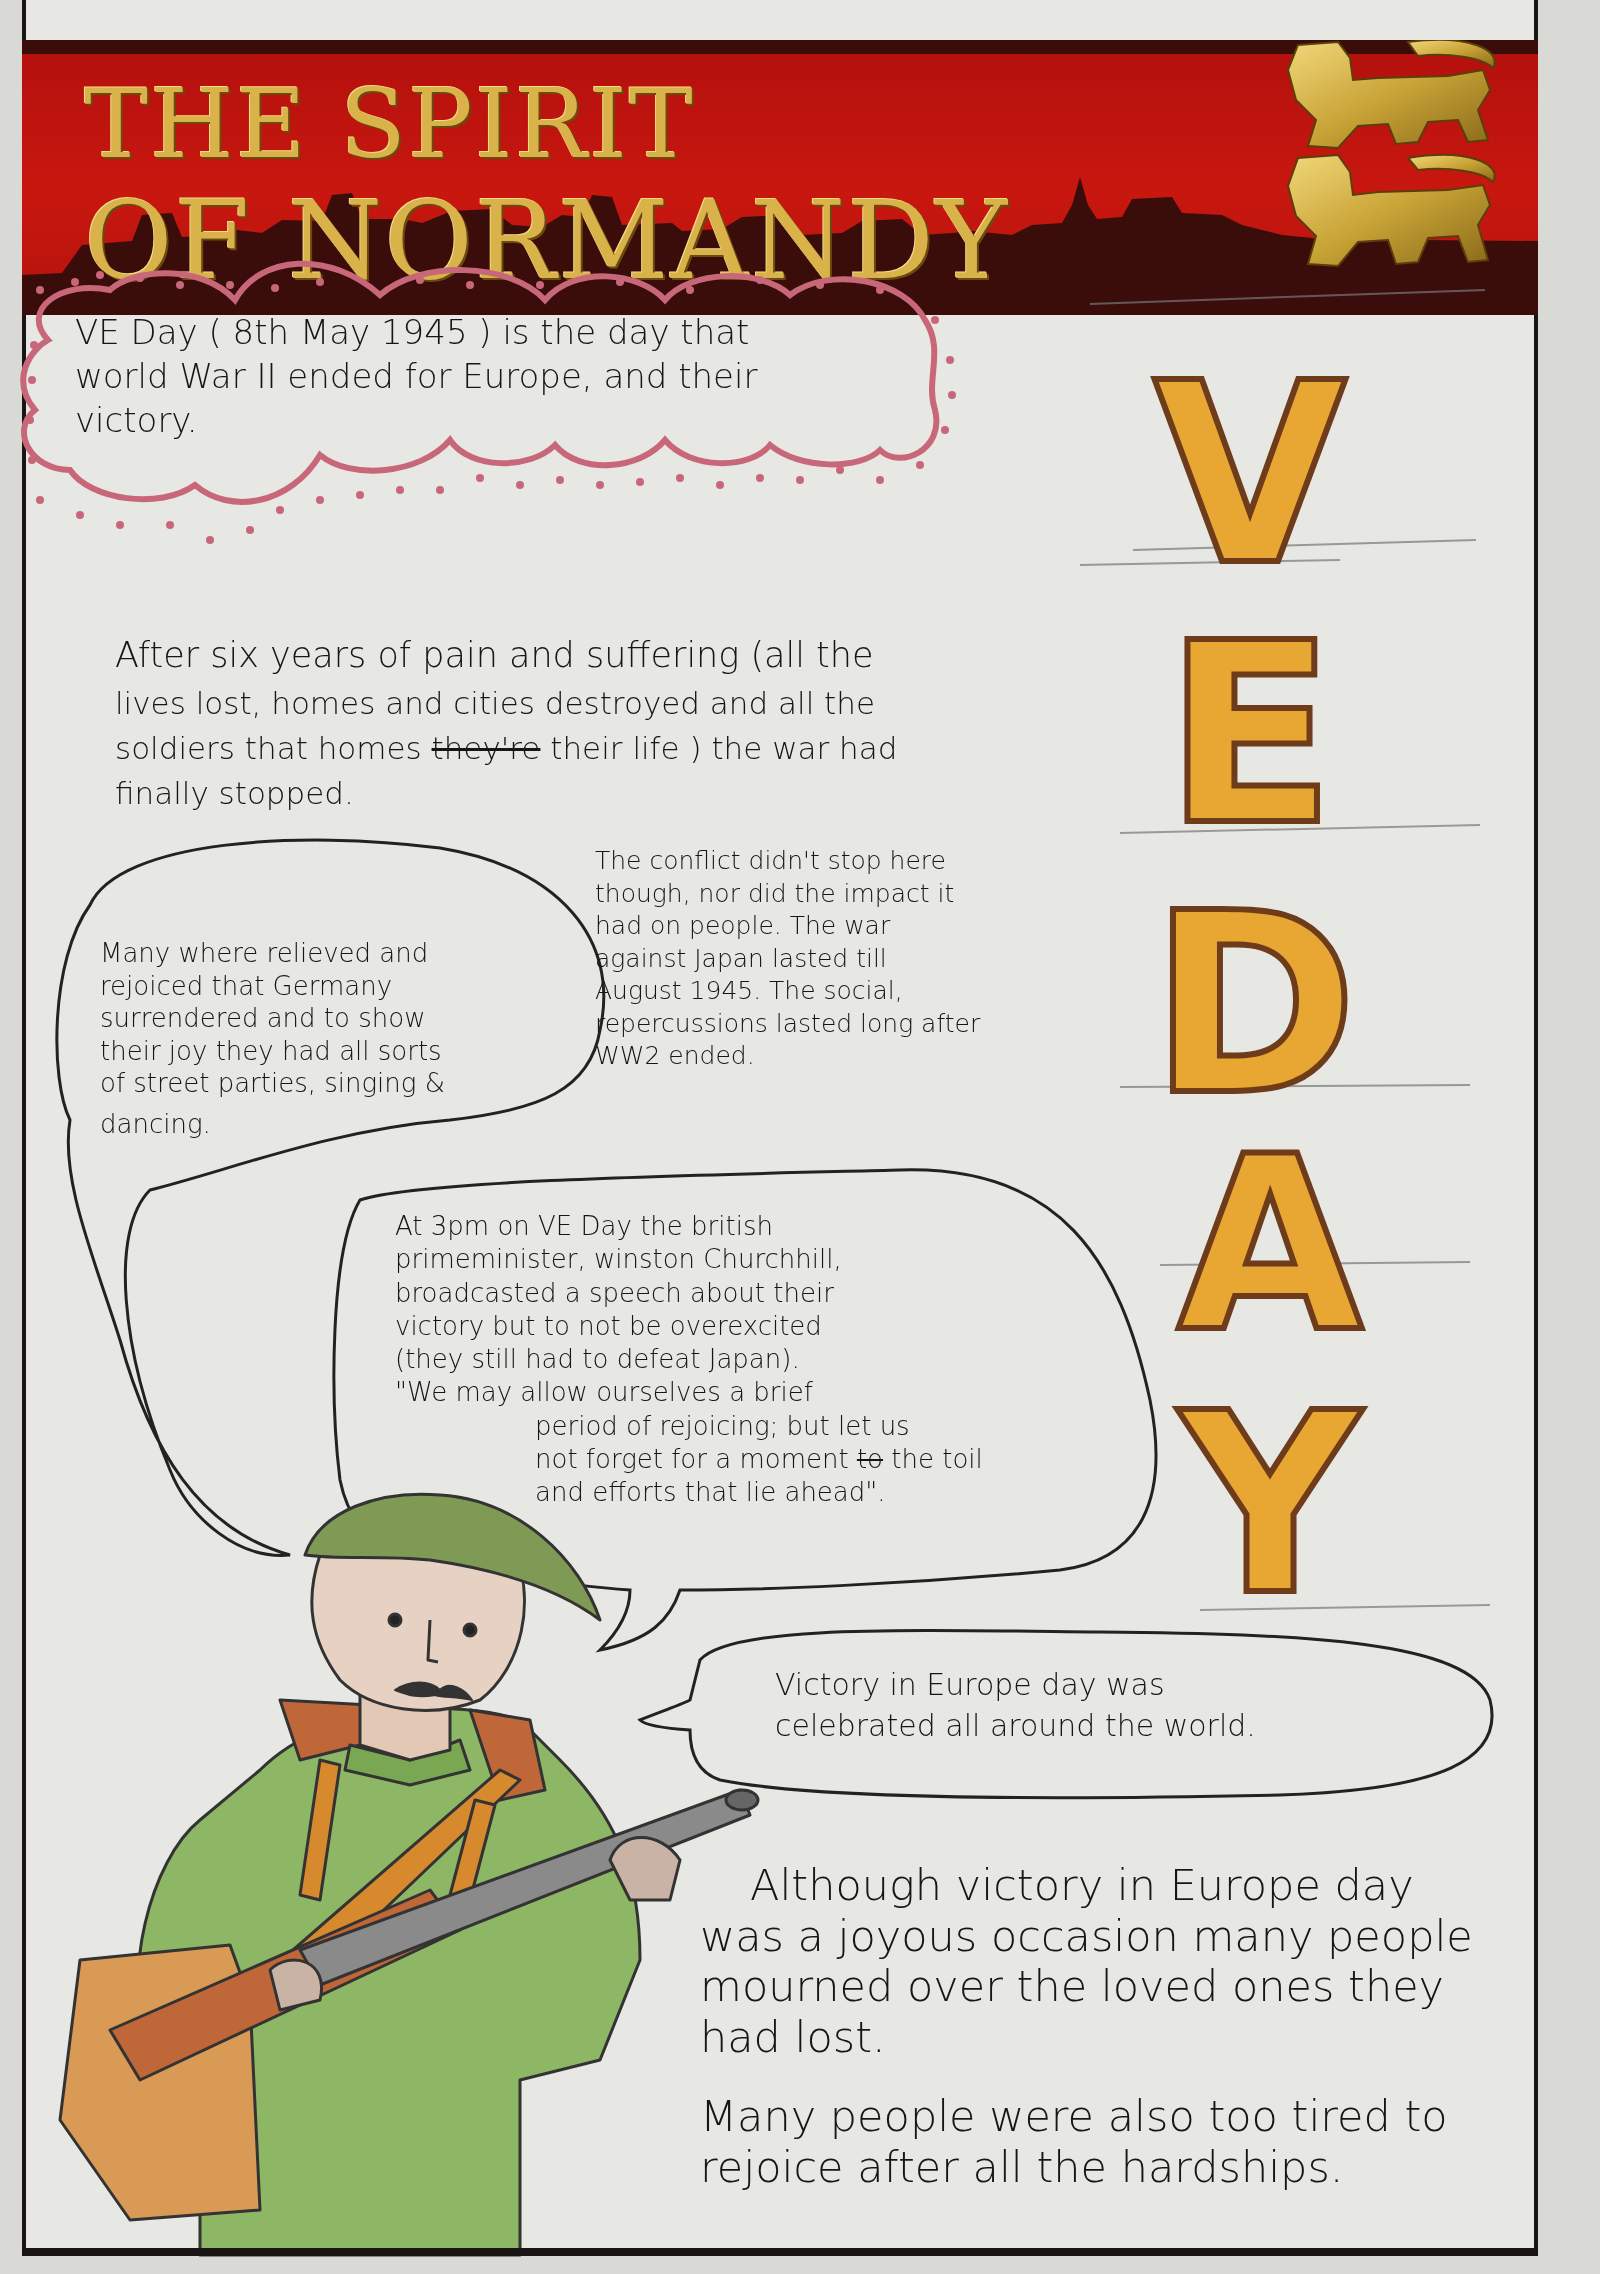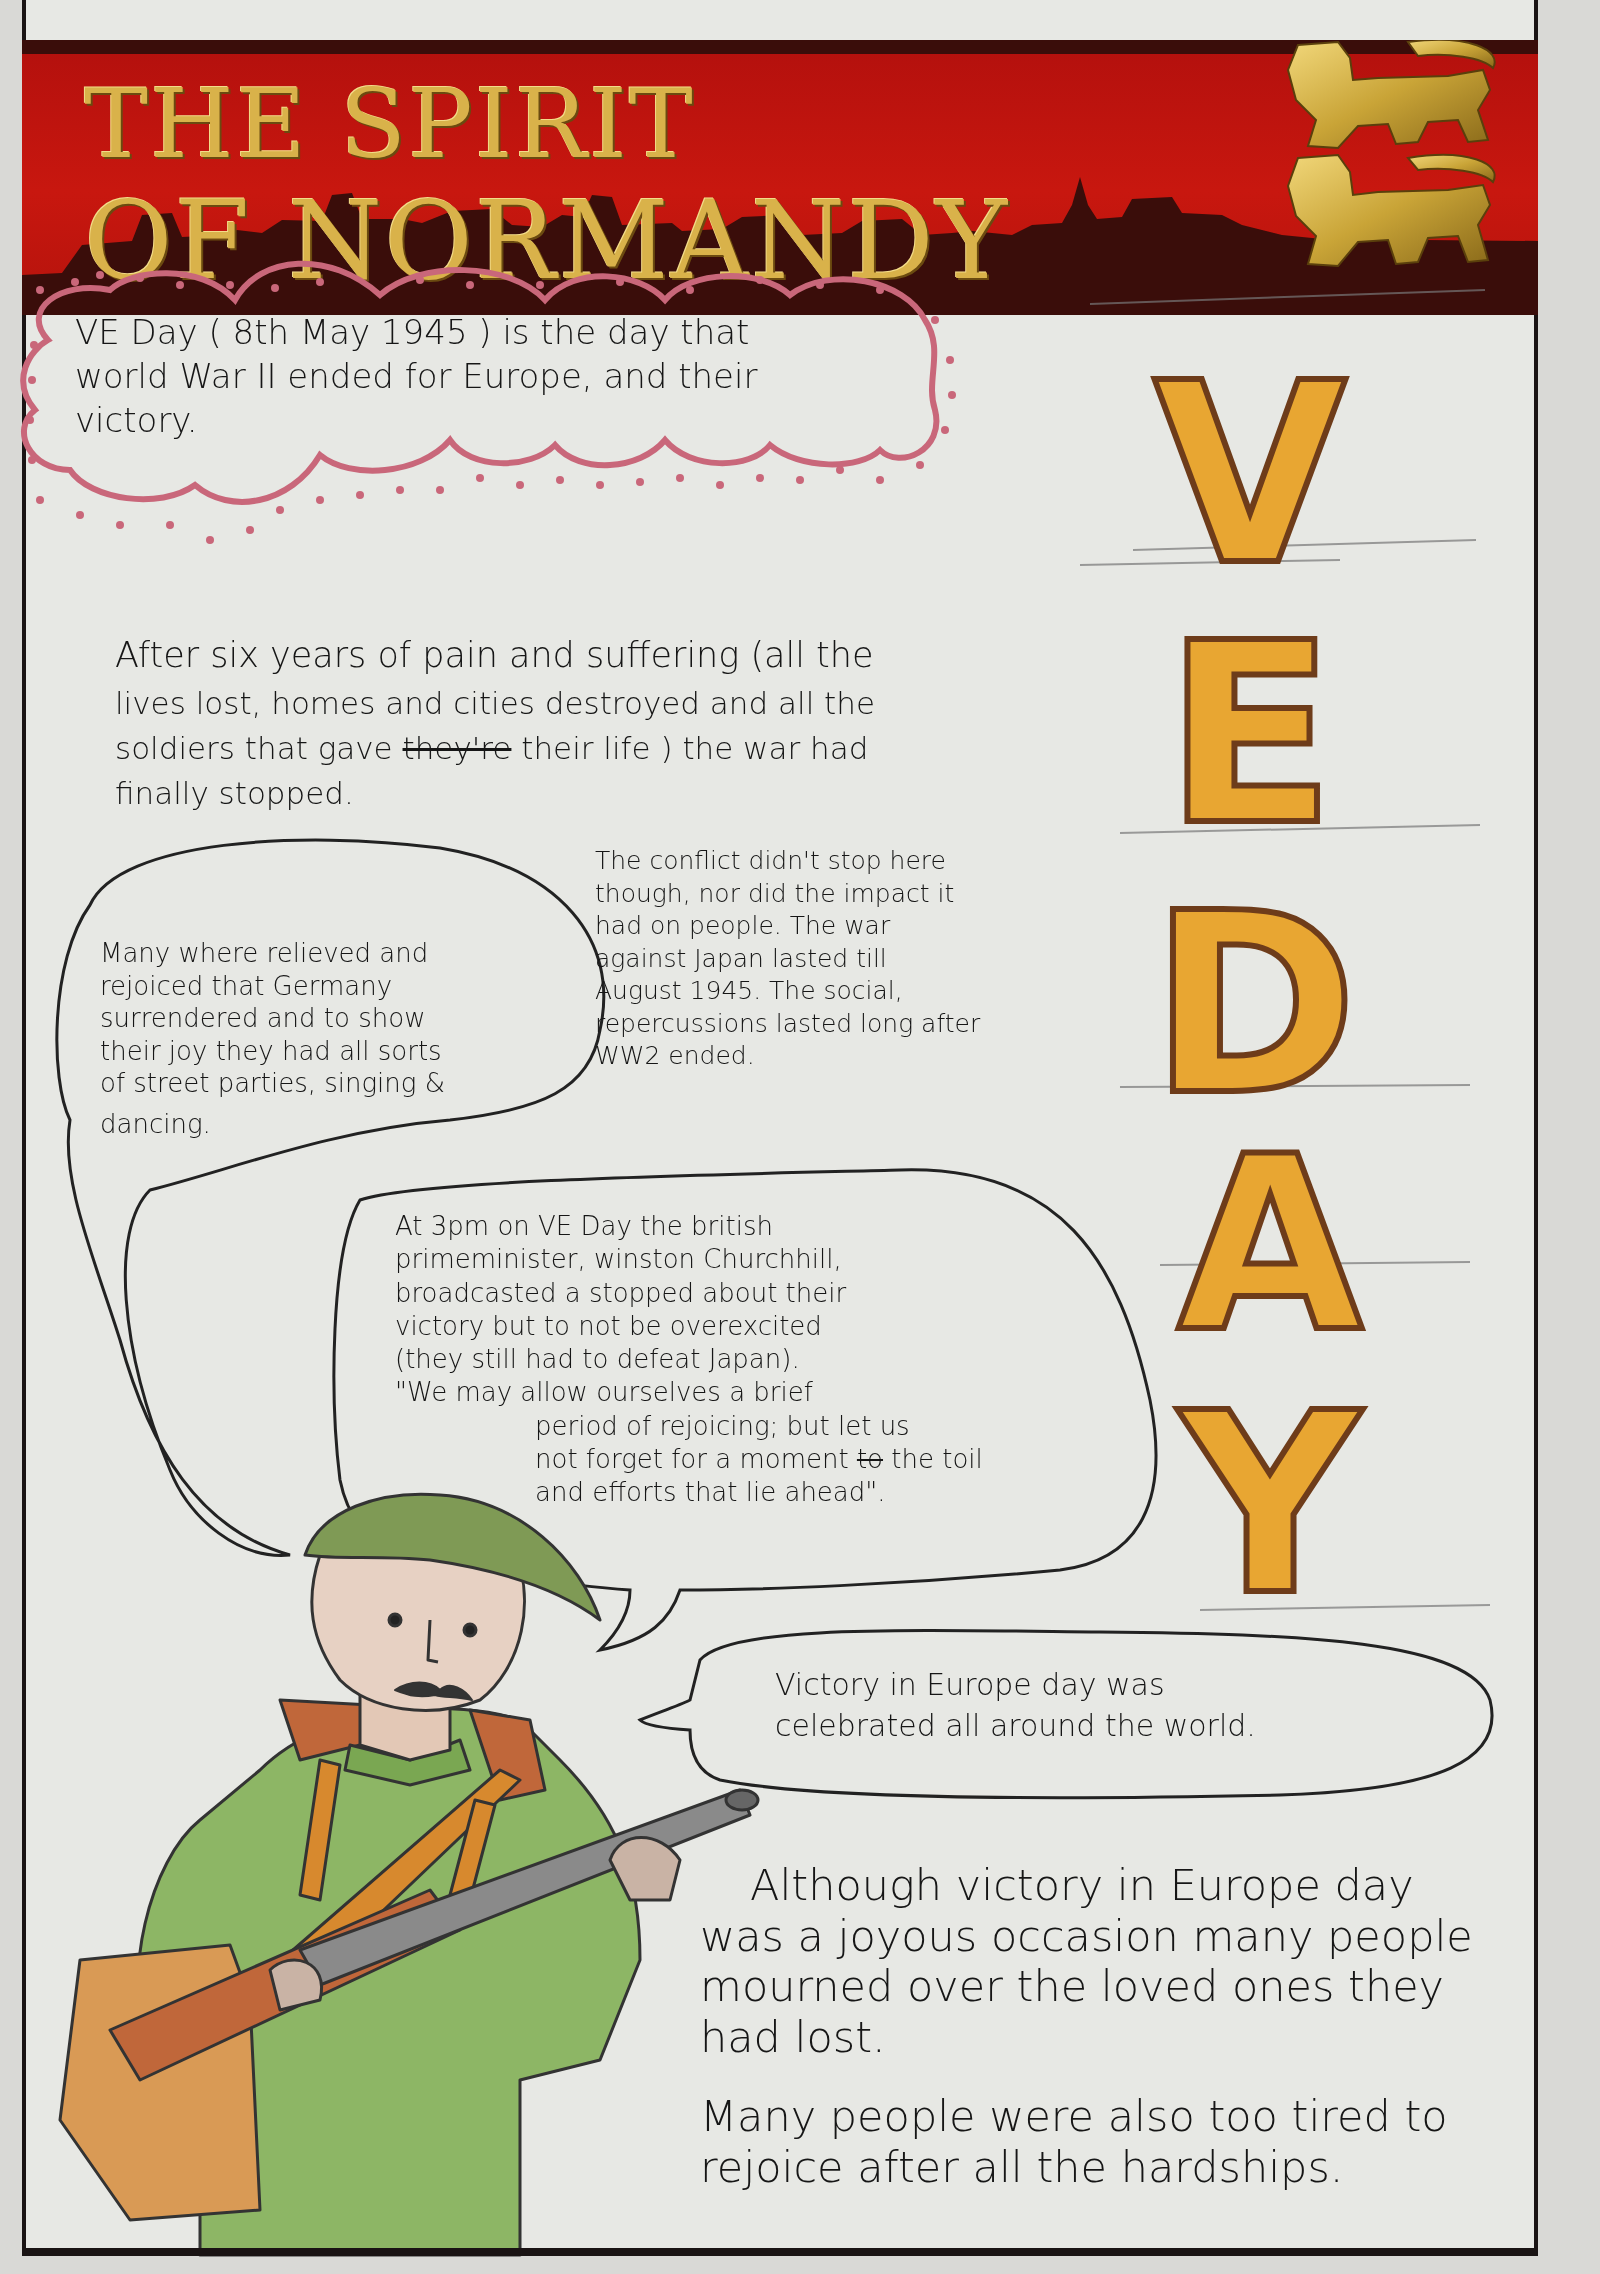--- a/index.html
+++ b/index.html
@@ -209,21 +209,21 @@
 <div class="hand cloud-text">
   <p>VE Day ( 8th May 1945 ) is the day that</p>
   <p>world War II ended for Europe, and their</p>
   <p>victory.</p>
 </div>
 
 <div class="hand para1">
   <p style="font-size:35px;">After six years of pain and suffering (all the</p>
   <p>lives lost, homes and cities destroyed and all the</p>
   <p>
-    <span>soldiers that gave</span>
+    <span>soldiers that homes</span>
     <span class="strike">they're</span>
     <span>their life ) the war had</span>
   </p>
   <p>finally stopped.</p>
 </div>
 
 <div class="hand bubble1-text">
   <p>Many where relieved and</p>
   <p>rejoiced that Germany</p>
   <p>surrendered and to show</p>
@@ -238,21 +238,21 @@
   <p>had on people. The war</p>
   <p>against Japan lasted till</p>
   <p>August 1945. The social,</p>
   <p style="margin-top:0;">repercussions lasted long after</p>
   <p>WW2 ended.</p>
 </div>
 
 <div class="hand bubble2-text">
   <p>At 3pm on VE Day the british</p>
   <p>primeminister, winston Churchhill,</p>
-  <p>broadcasted a stopped about their</p>
+  <p>broadcasted a speech about their</p>
   <p>victory but to not be overexcited</p>
   <p>(they still had to defeat Japan).</p>
   <p>"We may allow ourselves a brief</p>
   <p class="indent">period of rejoicing; but let us</p>
   <p class="indent">
     <span>not forget for a moment</span>
     <span class="strike">to</span>
     <span>the toil</span>
   </p>
   <p class="indent">and efforts that lie ahead".</p>

